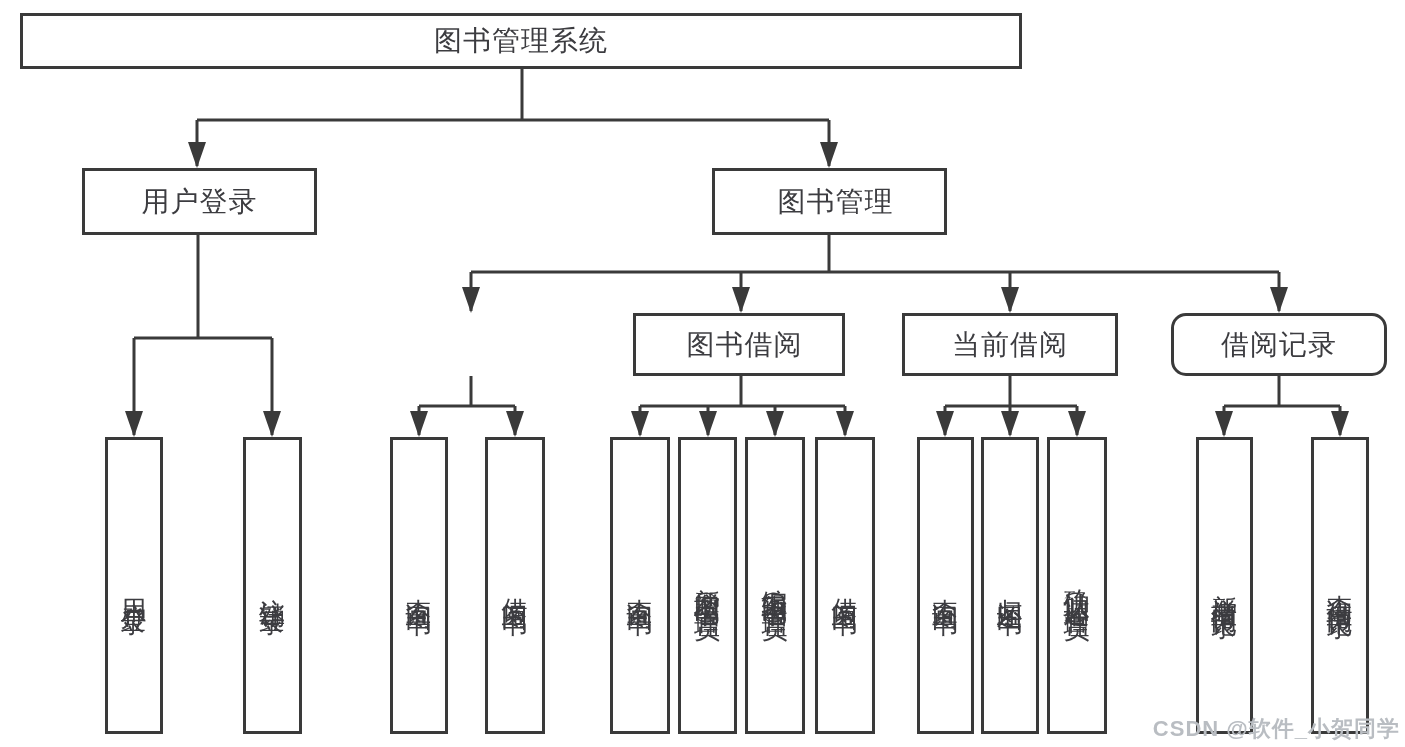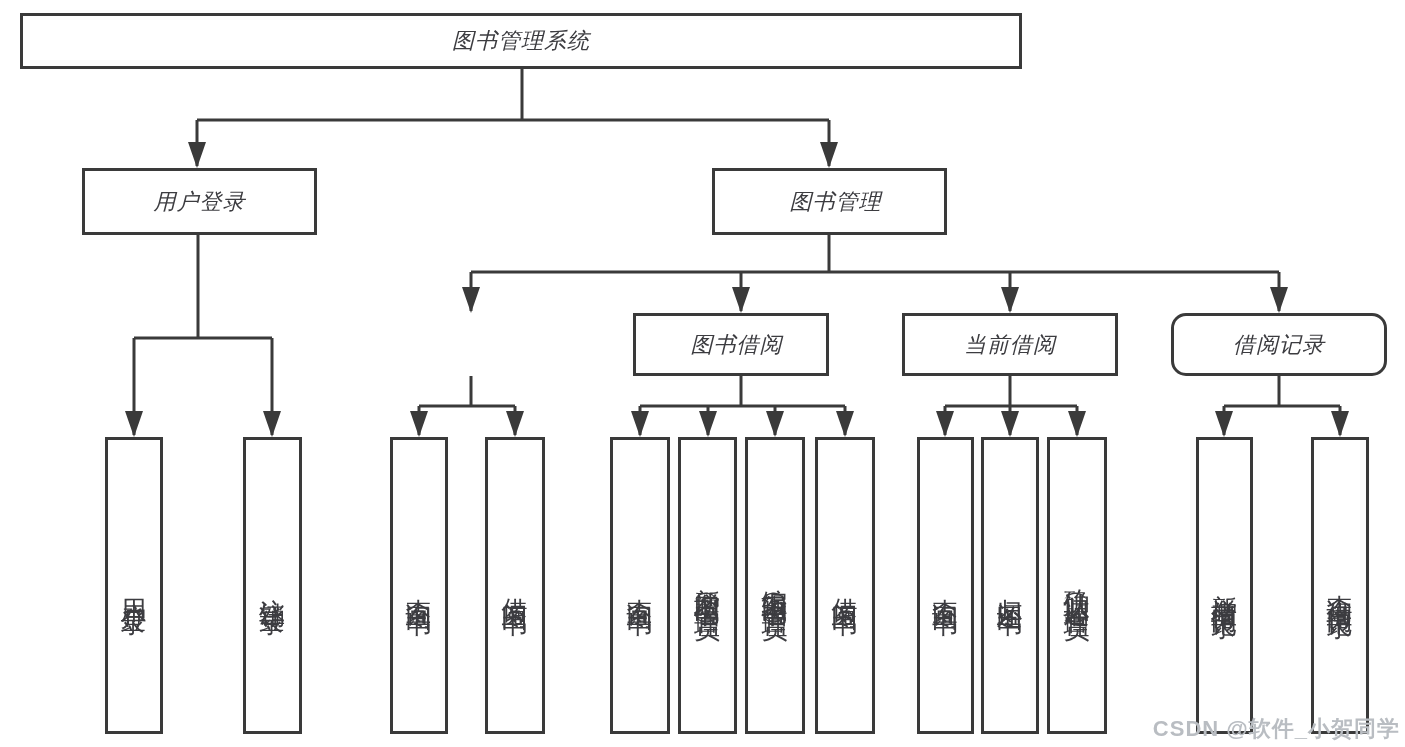--- a/index.html
+++ b/index.html
@@ -23,23 +23,22 @@
   }
   svg.connectors path{stroke:currentColor;stroke-width:3;fill:none;}
   svg.connectors polygon,svg.connectors use{fill:currentColor;stroke:none;}
   .box{
     position:absolute;box-sizing:border-box;
     border:3px solid var(--line);
     background:var(--background);
     display:flex;align-items:center;justify-content:center;
   }
   .box.h{
-    font-size:22px;letter-spacing:1px;
+    font-size:28px;letter-spacing:1px;
     white-space:nowrap;
-    font-style:italic;
   }
   .box.v{
     top:437px;height:297px;
     writing-mode:vertical-lr;
     text-orientation:mixed;
     font-size:26px;letter-spacing:4px;
     line-height:1;
   }
   .watermark{
     position:absolute;
@@ -108,21 +107,21 @@
       <use href="#ah" transform="translate(1224,437)"></use>
       <use href="#ah" transform="translate(1340,437)"></use>
     </g>
   </svg>
 
   <div class="box h" style="left:20px;top:13px;width:1002px;height:56px;">图书管理系统</div>
 
   <div class="box h" style="left:82px;top:168px;width:235px;height:67px;">用户登录</div>
   <div class="box h" style="left:712px;top:168px;width:235px;height:67px;padding-left:12px;">图书管理</div>
 
-  <div class="box h" style="left:633px;top:313px;width:196px;height:63px;padding-left:11px;">图书借阅</div>
+  <div class="box h" style="left:633px;top:313px;width:212px;height:63px;padding-left:11px;">图书借阅</div>
   <div class="box h" style="left:902px;top:313px;width:216px;height:63px;">当前借阅</div>
   <div class="box h" style="left:1171px;top:313px;width:216px;height:63px;border-radius:15px;">借阅记录</div>
 
   <div class="box v" style="left:105px;width:58px;">用户登录</div>
   <div class="box v" style="left:243px;width:59px;">注销登录</div>
 
   <div class="box v" style="left:390px;width:58px;">查询图书</div>
   <div class="box v" style="left:485px;width:60px;">借阅图书</div>
 
   <div class="box v" style="left:610px;width:60px;">查询图书</div>

